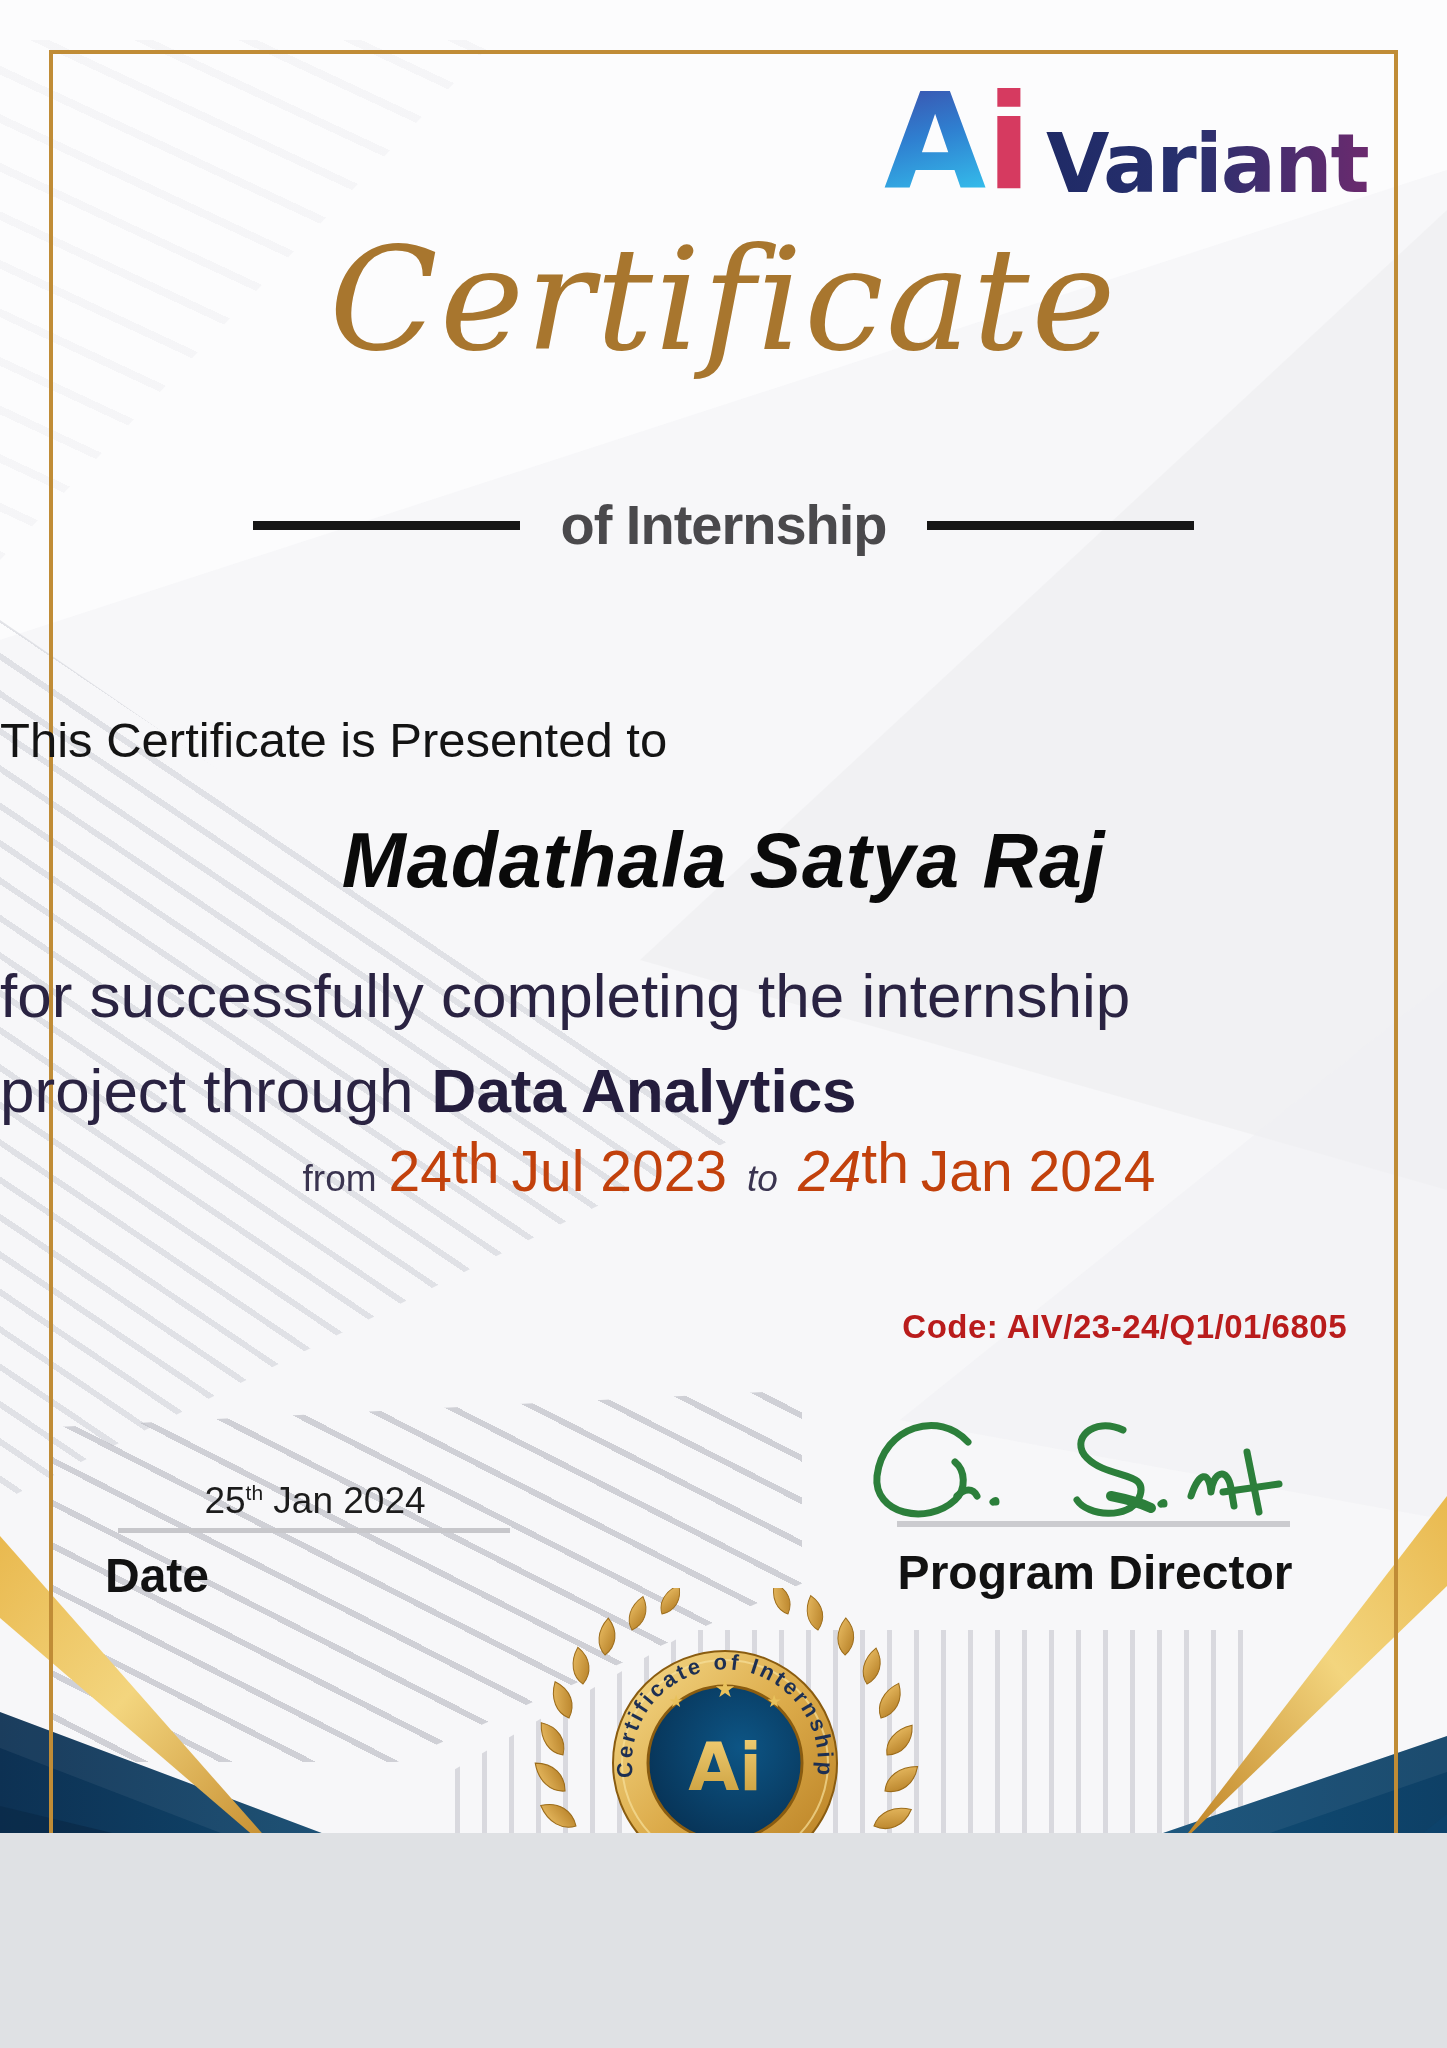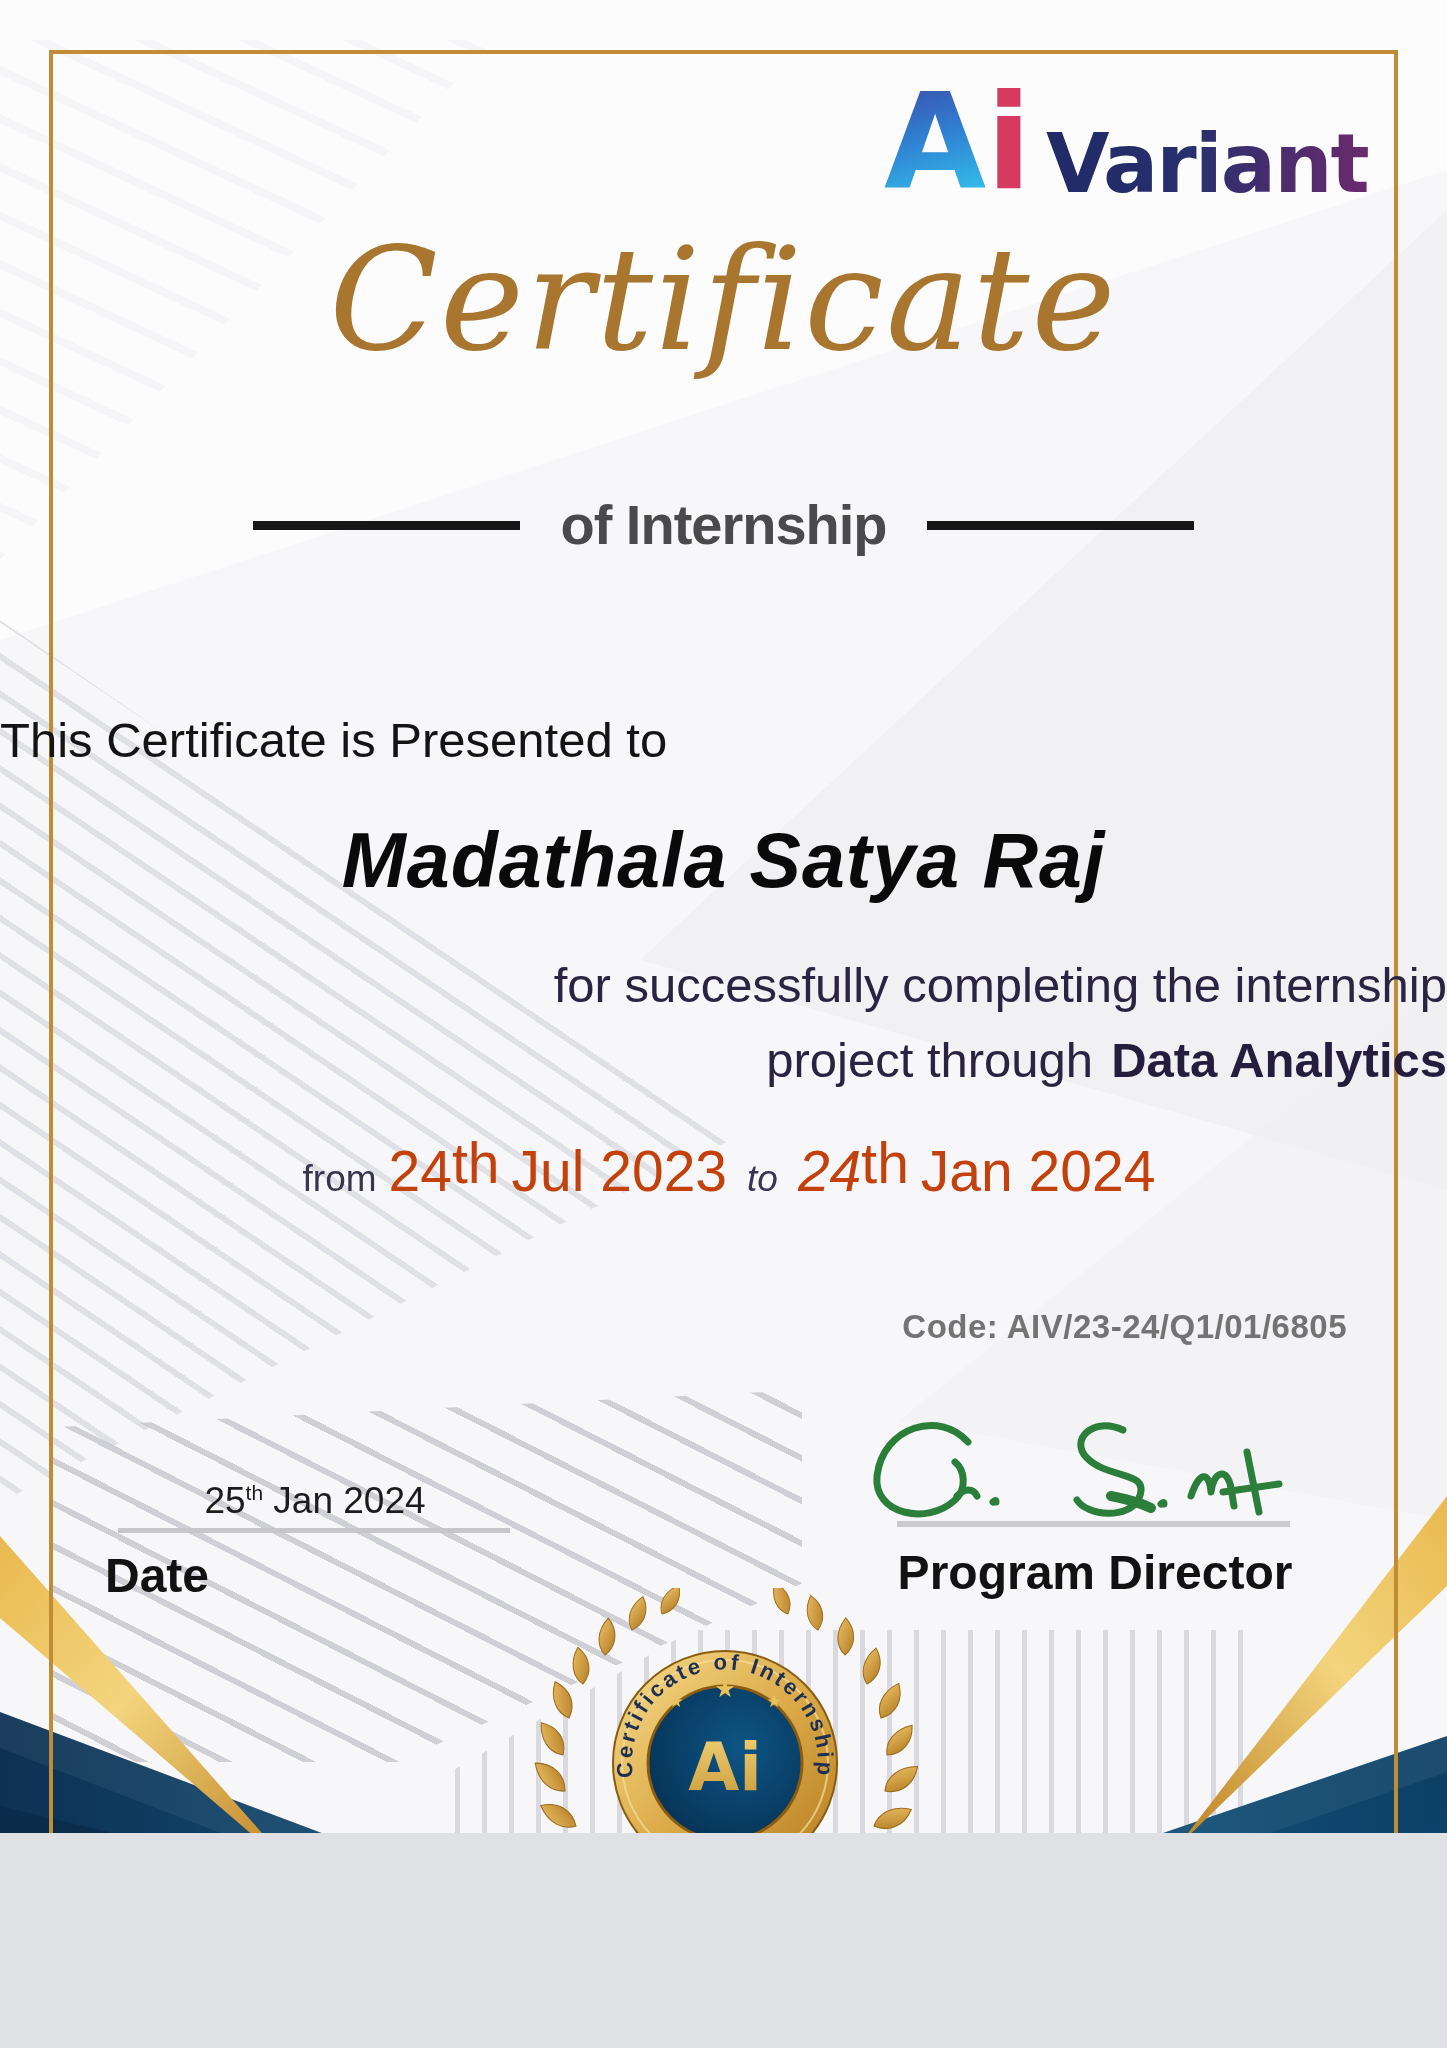--- a/index.html
+++ b/index.html
@@ -55,35 +55,35 @@
   }
   .presented{
     left:0;right:0;top:712px;text-align:left;
     font-size:49px;color:#141414;letter-spacing:0;
   }
   .name{
     left:0;right:0;top:816px;text-align:center;
     font-size:77px;font-weight:700;font-style:italic;color:#0a0a0a;letter-spacing:1px;
   }
   .para{
-    left:0;right:0;top:948px;text-align:right;
-    font-size:49px;color:#2a2342;line-height:1.54;
+    left:0;right:0;top:948px;text-align:left;
+    font-size:62px;color:#2a2342;line-height:1.54;
   }
   .para .course{font-weight:700;color:#241d3d;margin-left:18px;}
   .dates{
     left:0;right:0;top:1132px;text-align:center;white-space:nowrap;
   }
   .dates .small{font-size:37px;color:#3a3450;margin-left:11px;}
   .dates .big{font-size:57px;color:#c2410c;}
   .dates sup{font-size:30px;position:relative;top:-2px;}
   .dates .gap-l{margin-left:20px;font-style:italic;}
   .dates .gap-s{margin-left:12px;}
   .code{
     right:100px;top:1308px;
-    font-size:33px;font-weight:700;color:#737373;letter-spacing:0.5px;
+    font-size:33px;font-weight:700;color:#b91c1c;letter-spacing:0.5px;
   }
 
   
   .date-value{
     left:105px;top:1480px;width:420px;text-align:center;
     font-size:37px;color:#1c1c1c;
   }
   .date-value sup{font-size:21px;}
   .date-line{left:118px;top:1528px;width:392px;height:5px;background:#c7c7cb;}
   .date-label{

